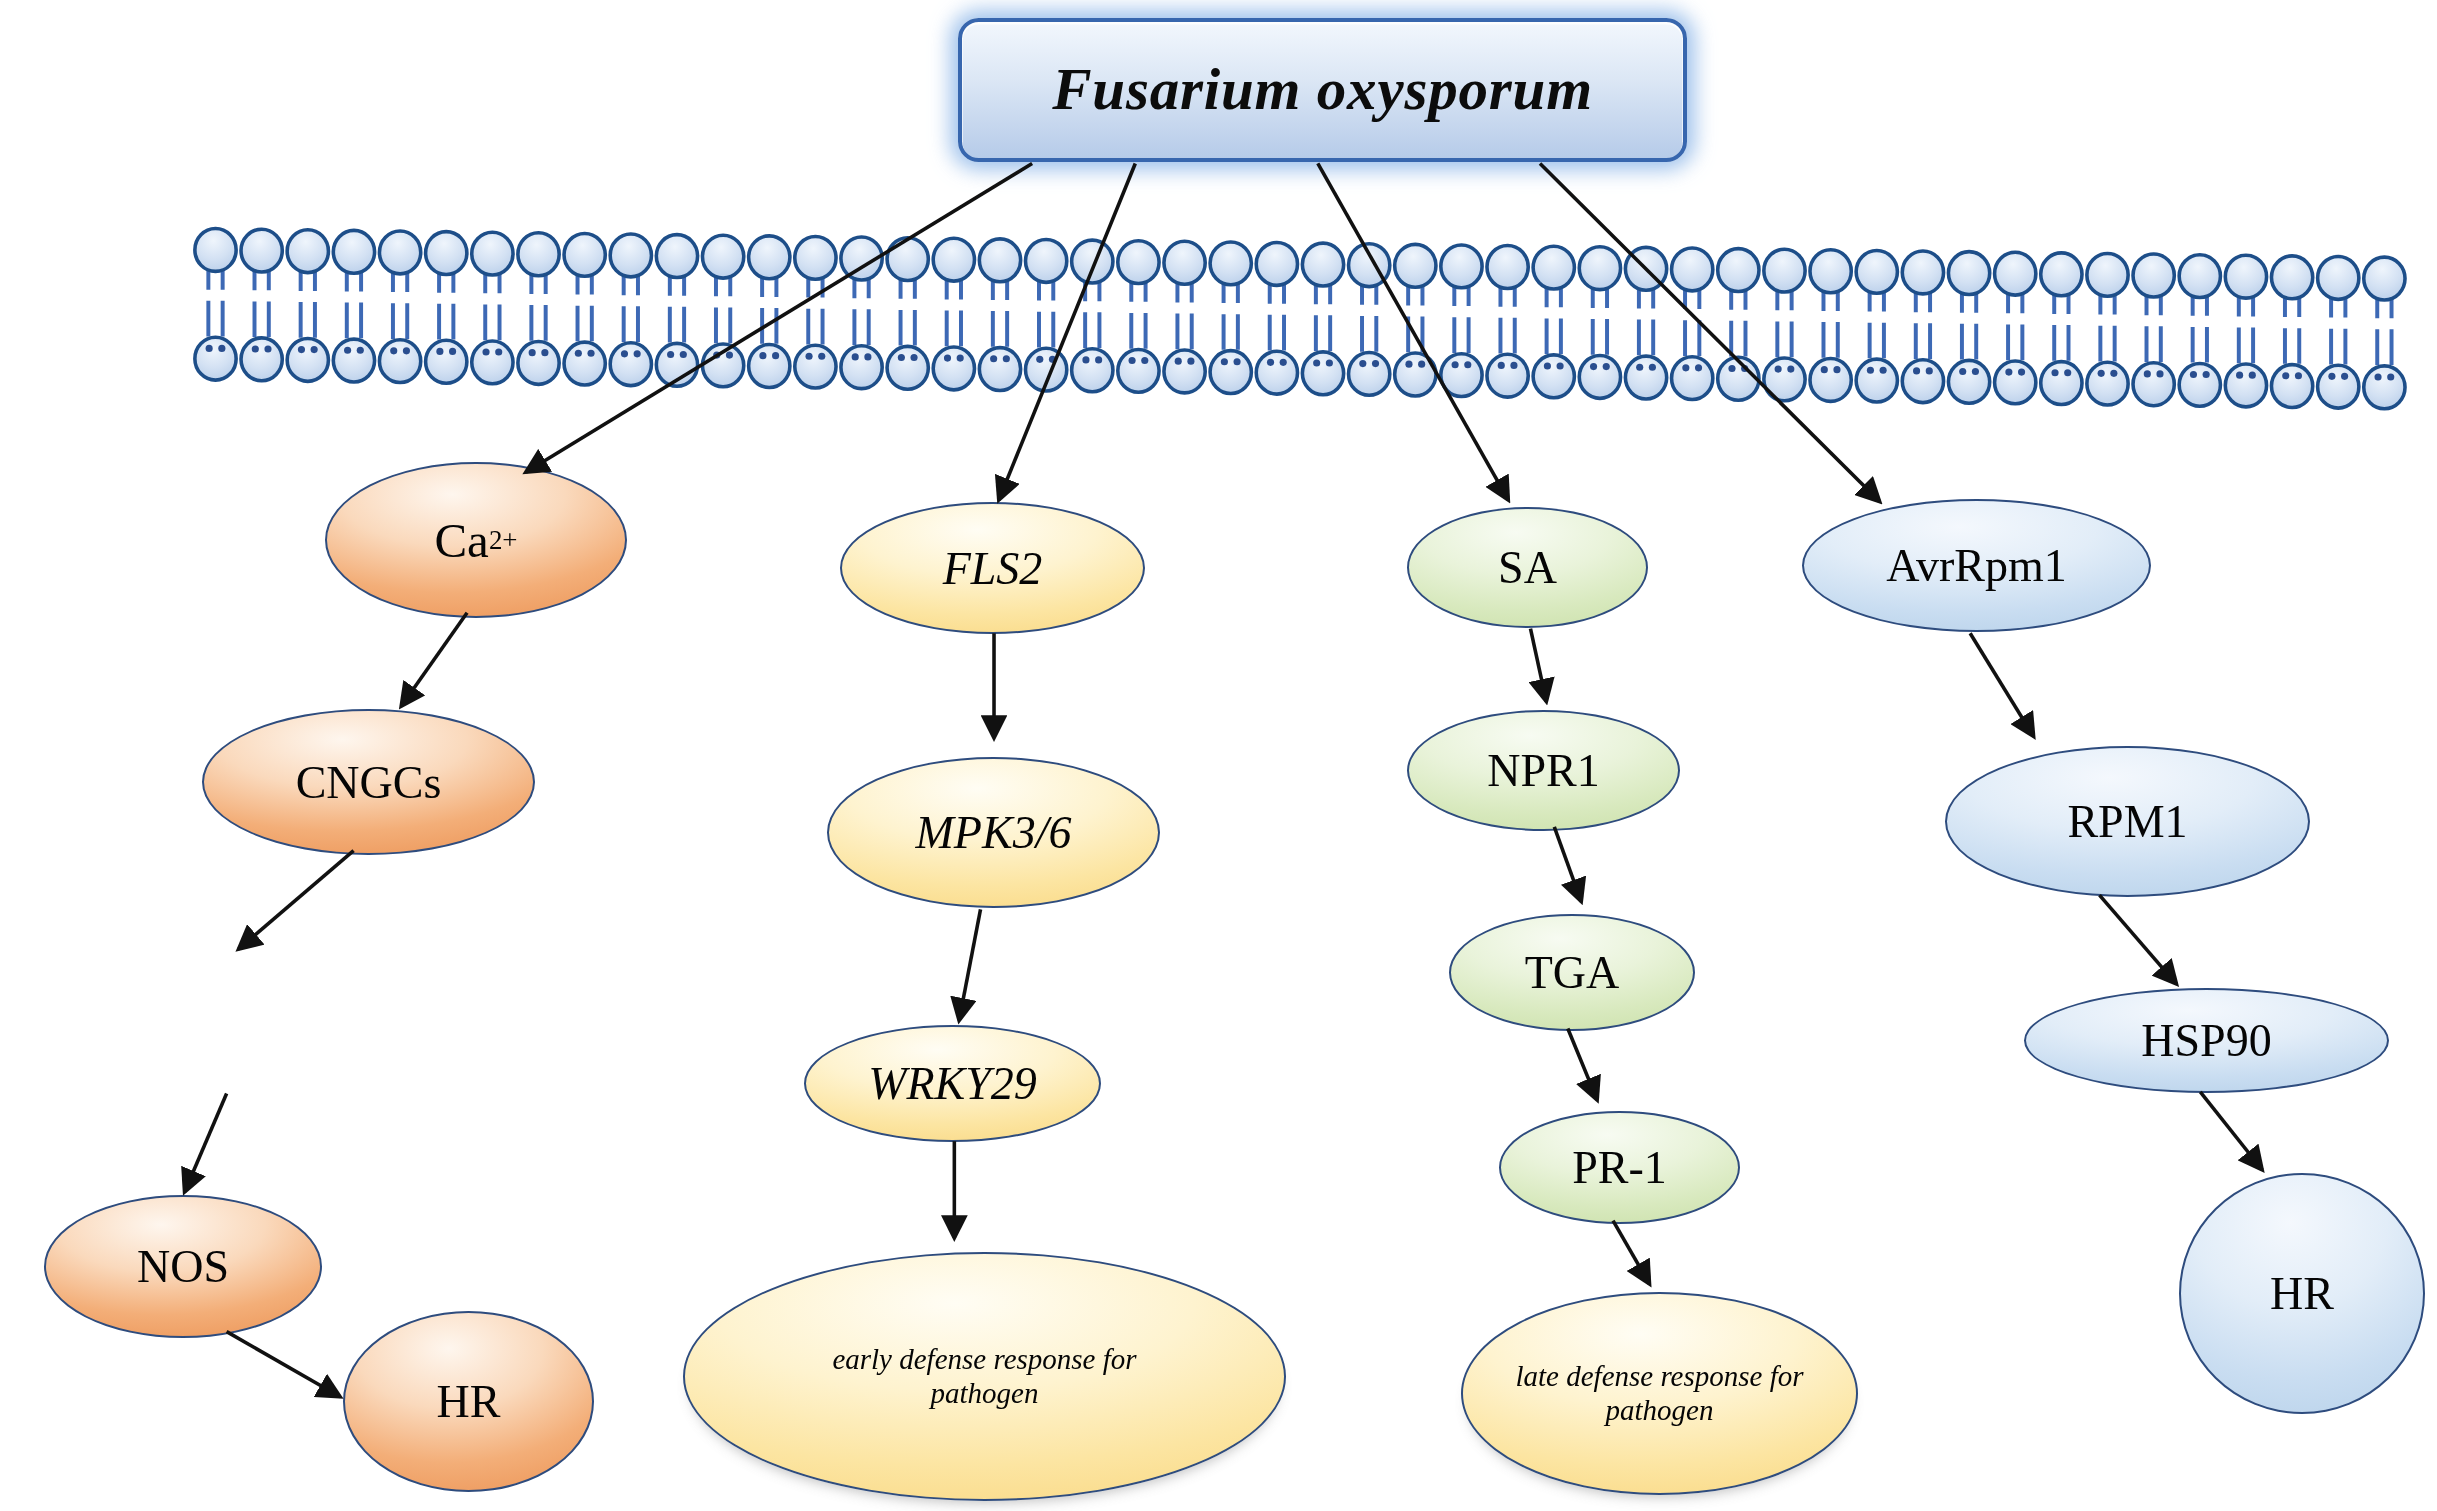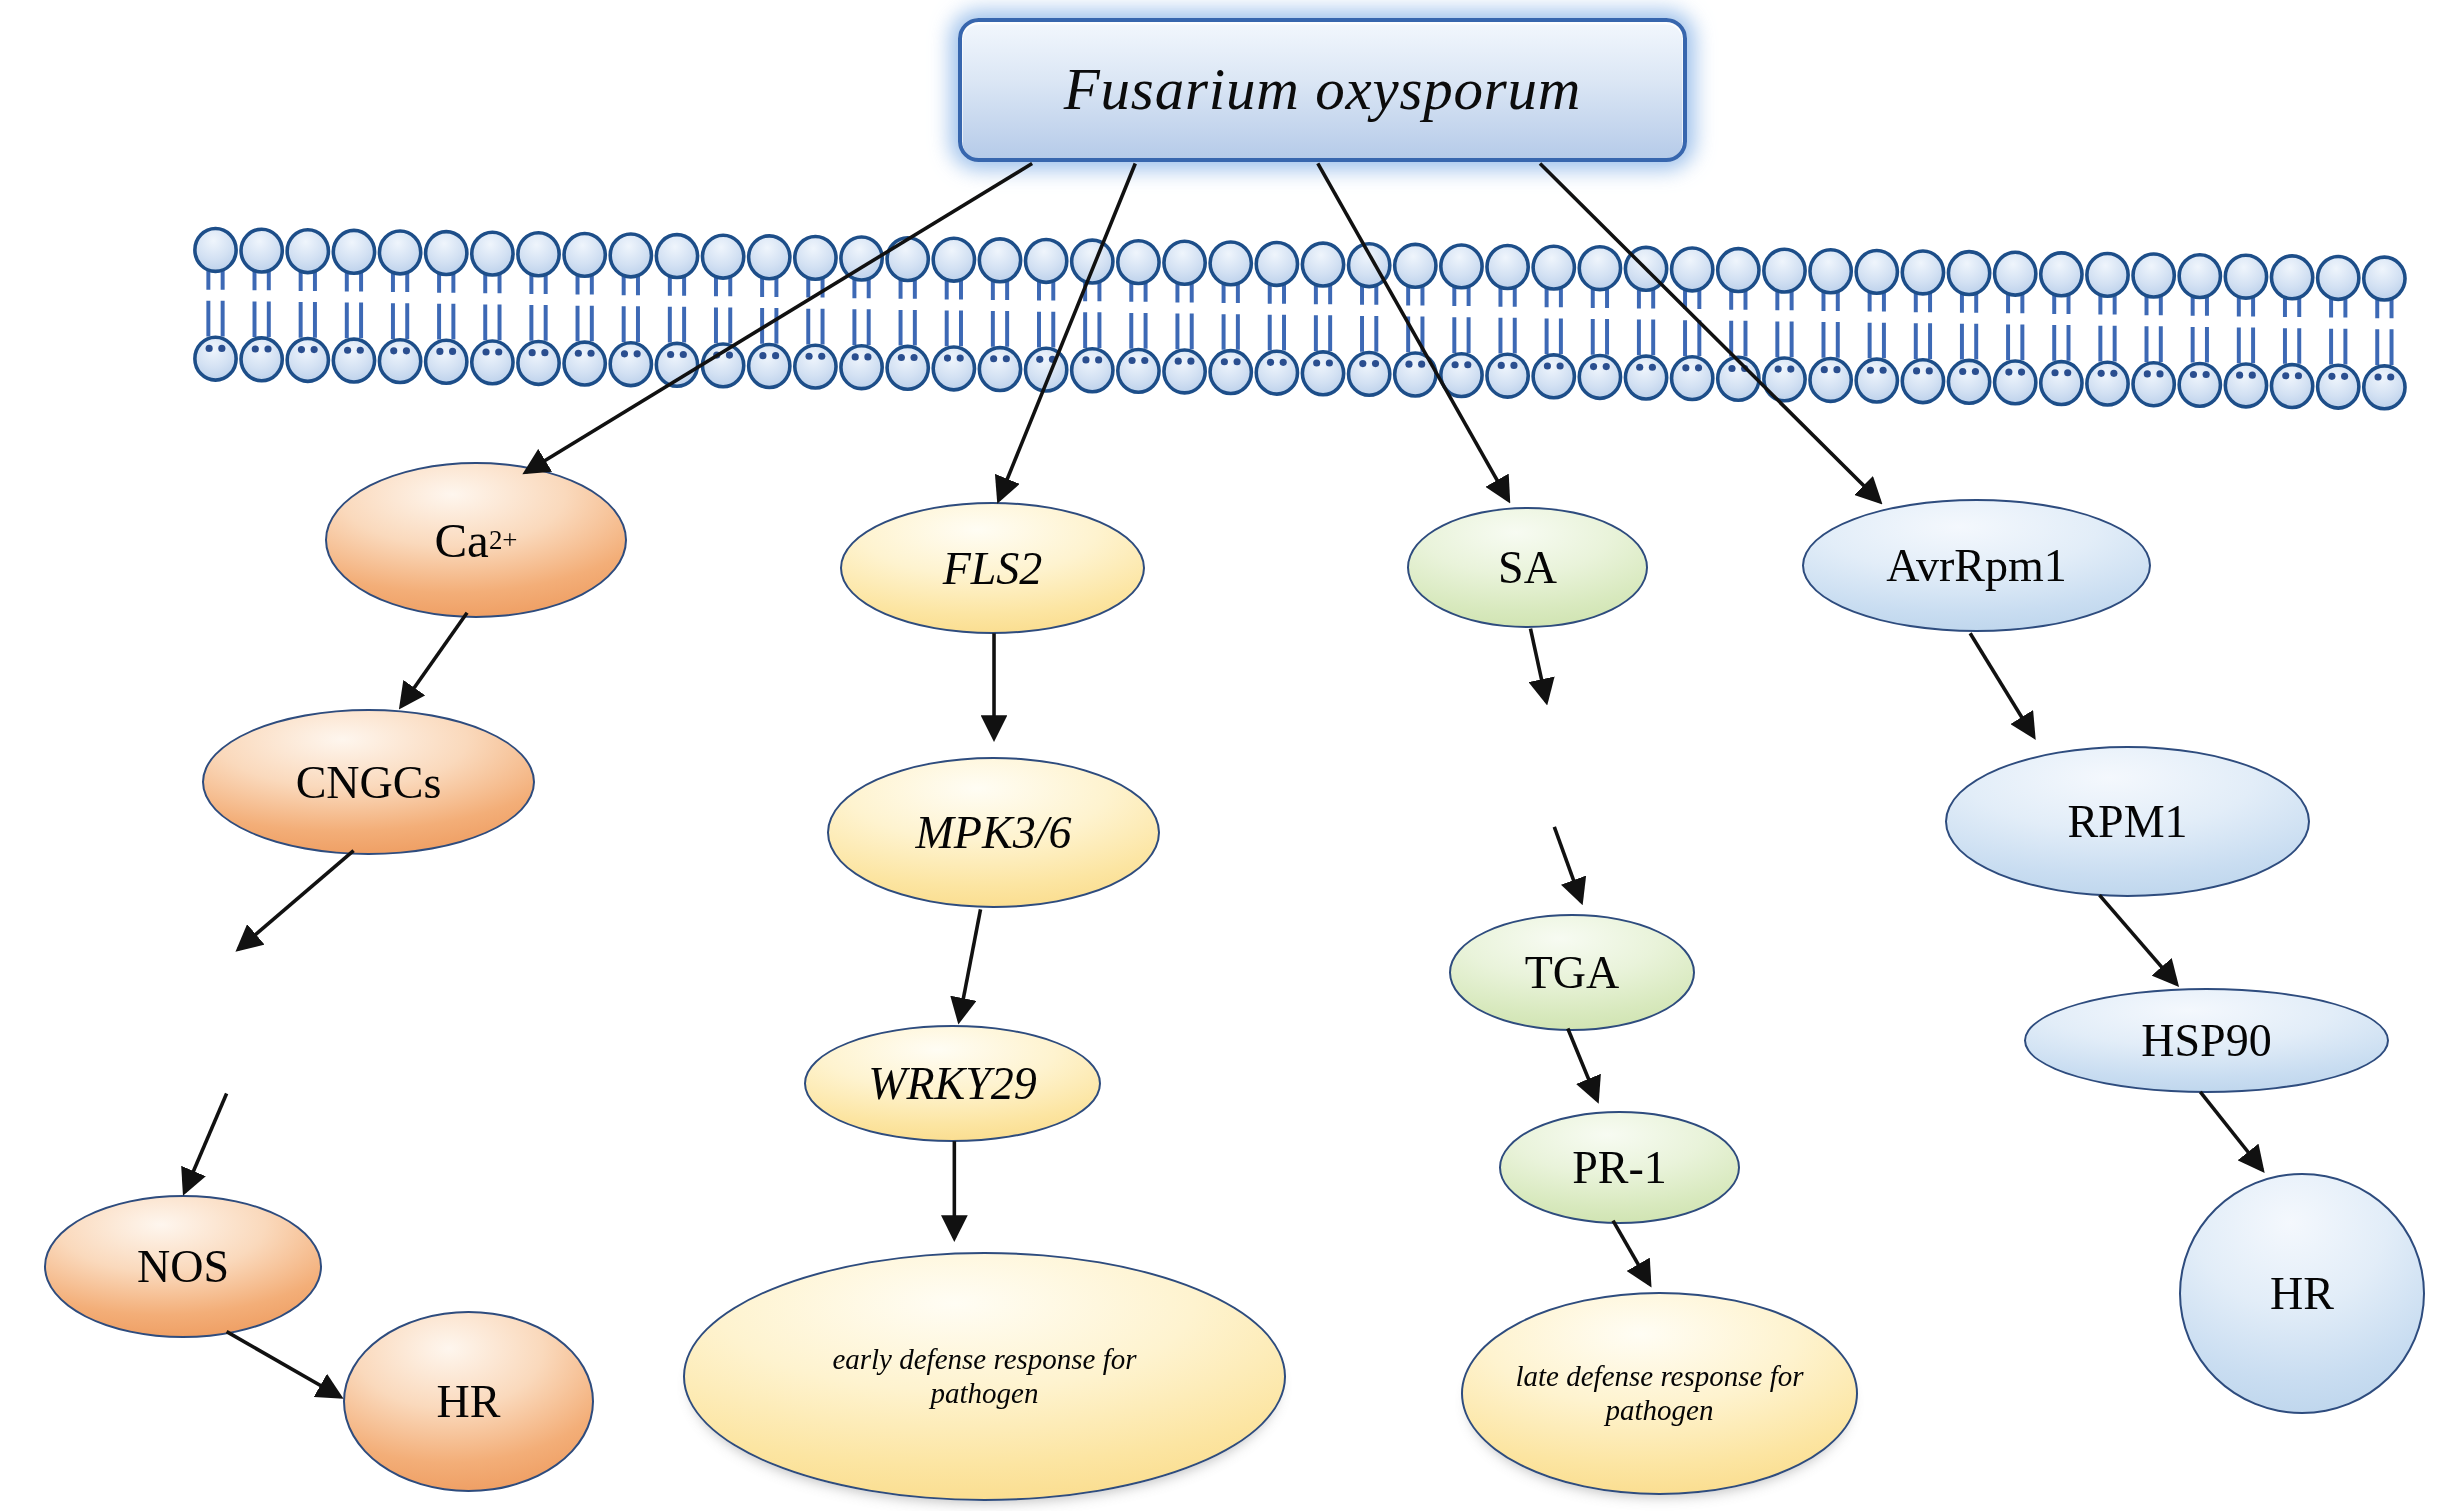--- a/index.html
+++ b/index.html
@@ -10,21 +10,21 @@
   #arrow-layer{z-index:3;pointer-events:none;}
 
   
   .title-box{
     position:absolute;left:958px;top:17.5px;width:729px;height:144px;
     box-sizing:border-box;border:4px solid #3766AE;border-radius:20.6px;
     background:linear-gradient(180deg,#F2F7FD 0%,#DCE7F5 42%,#B6CBE9 100%);
     box-shadow:0 0 20.6px 8px rgba(130,175,230,.75), inset 0 1.6px 0 0.8px rgba(255,255,255,.8);
     display:flex;align-items:center;justify-content:center;
   }
-  .title-box .title{font-style:italic;font-weight:400;font-size:59px;color:#0c0c0c;letter-spacing:0.8px;}
+  .title-box .title{font-style:italic;font-weight:700;font-size:59px;color:#0c0c0c;letter-spacing:0.8px;}
 
   
   .node{
     position:absolute;border-radius:50%;box-sizing:border-box;
     display:flex;align-items:center;justify-content:center;text-align:center;
     font-size:46px;color:#050505;border:2.4px solid #2E4C7E;
   }
   .node sup{font-size:.55em;line-height:0;}
   .orange{background:radial-gradient(ellipse 95% 85% at 42% 20%, #FEF6EE 0%, #FAD9BC 40%, #F3AE78 76%, #EE9C60 100%);justify-content:center;}
   .yellow{background:radial-gradient(ellipse 95% 85% at 45% 20%, #FFFDF4 0%, #FEF3CF 42%, #FCE5A2 78%, #FADC8C 100%);font-style:italic;}
@@ -367,20 +367,23 @@
     <div class="node yellow" style="left:804px;top:1025px;width:297px;height:117px;">
       <span>WRKY29</span>
     </div>
     <div class="node yellow node--big" style="left:683px;top:1252px;width:603px;height:249px;">
       <div class="wrap">early defense response for pathogen</div>
     </div>
 
     <div class="node green" style="left:1407px;top:507px;width:241px;height:121px;">
       <span>SA</span>
     </div>
+    <div class="node green" style="left:1407px;top:710px;width:273px;height:121px;">
+      <span>NPR1</span>
+    </div>
     <div class="node green" style="left:1449px;top:914px;width:246px;height:117px;">
       <span>TGA</span>
     </div>
     <div class="node green" style="left:1499px;top:1111px;width:241px;height:113px;">
       <span>PR-1</span>
     </div>
     <div class="node yellow node--big" style="left:1461px;top:1292px;width:397px;height:203px;">
       <div class="wrap" style="width:341px;">late defense response for pathogen</div>
     </div>
 

